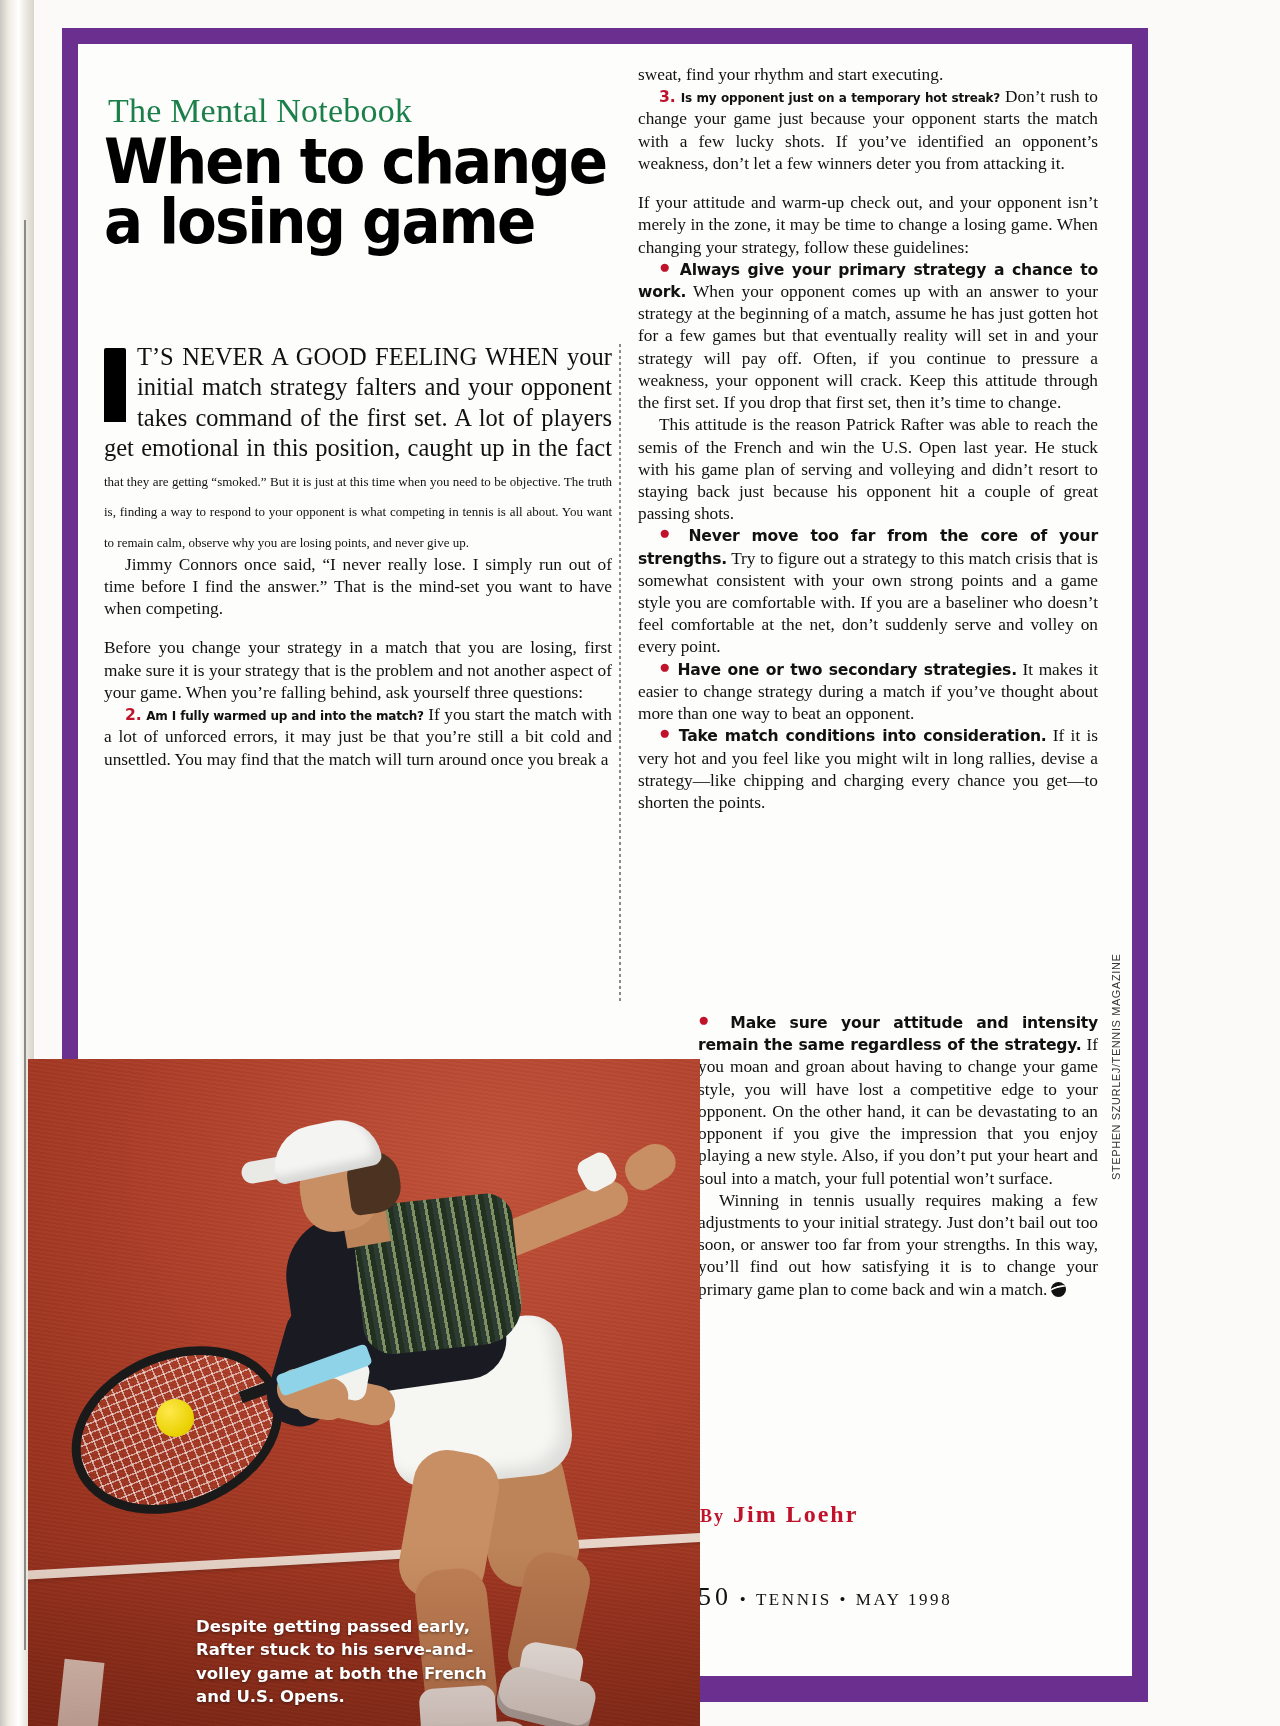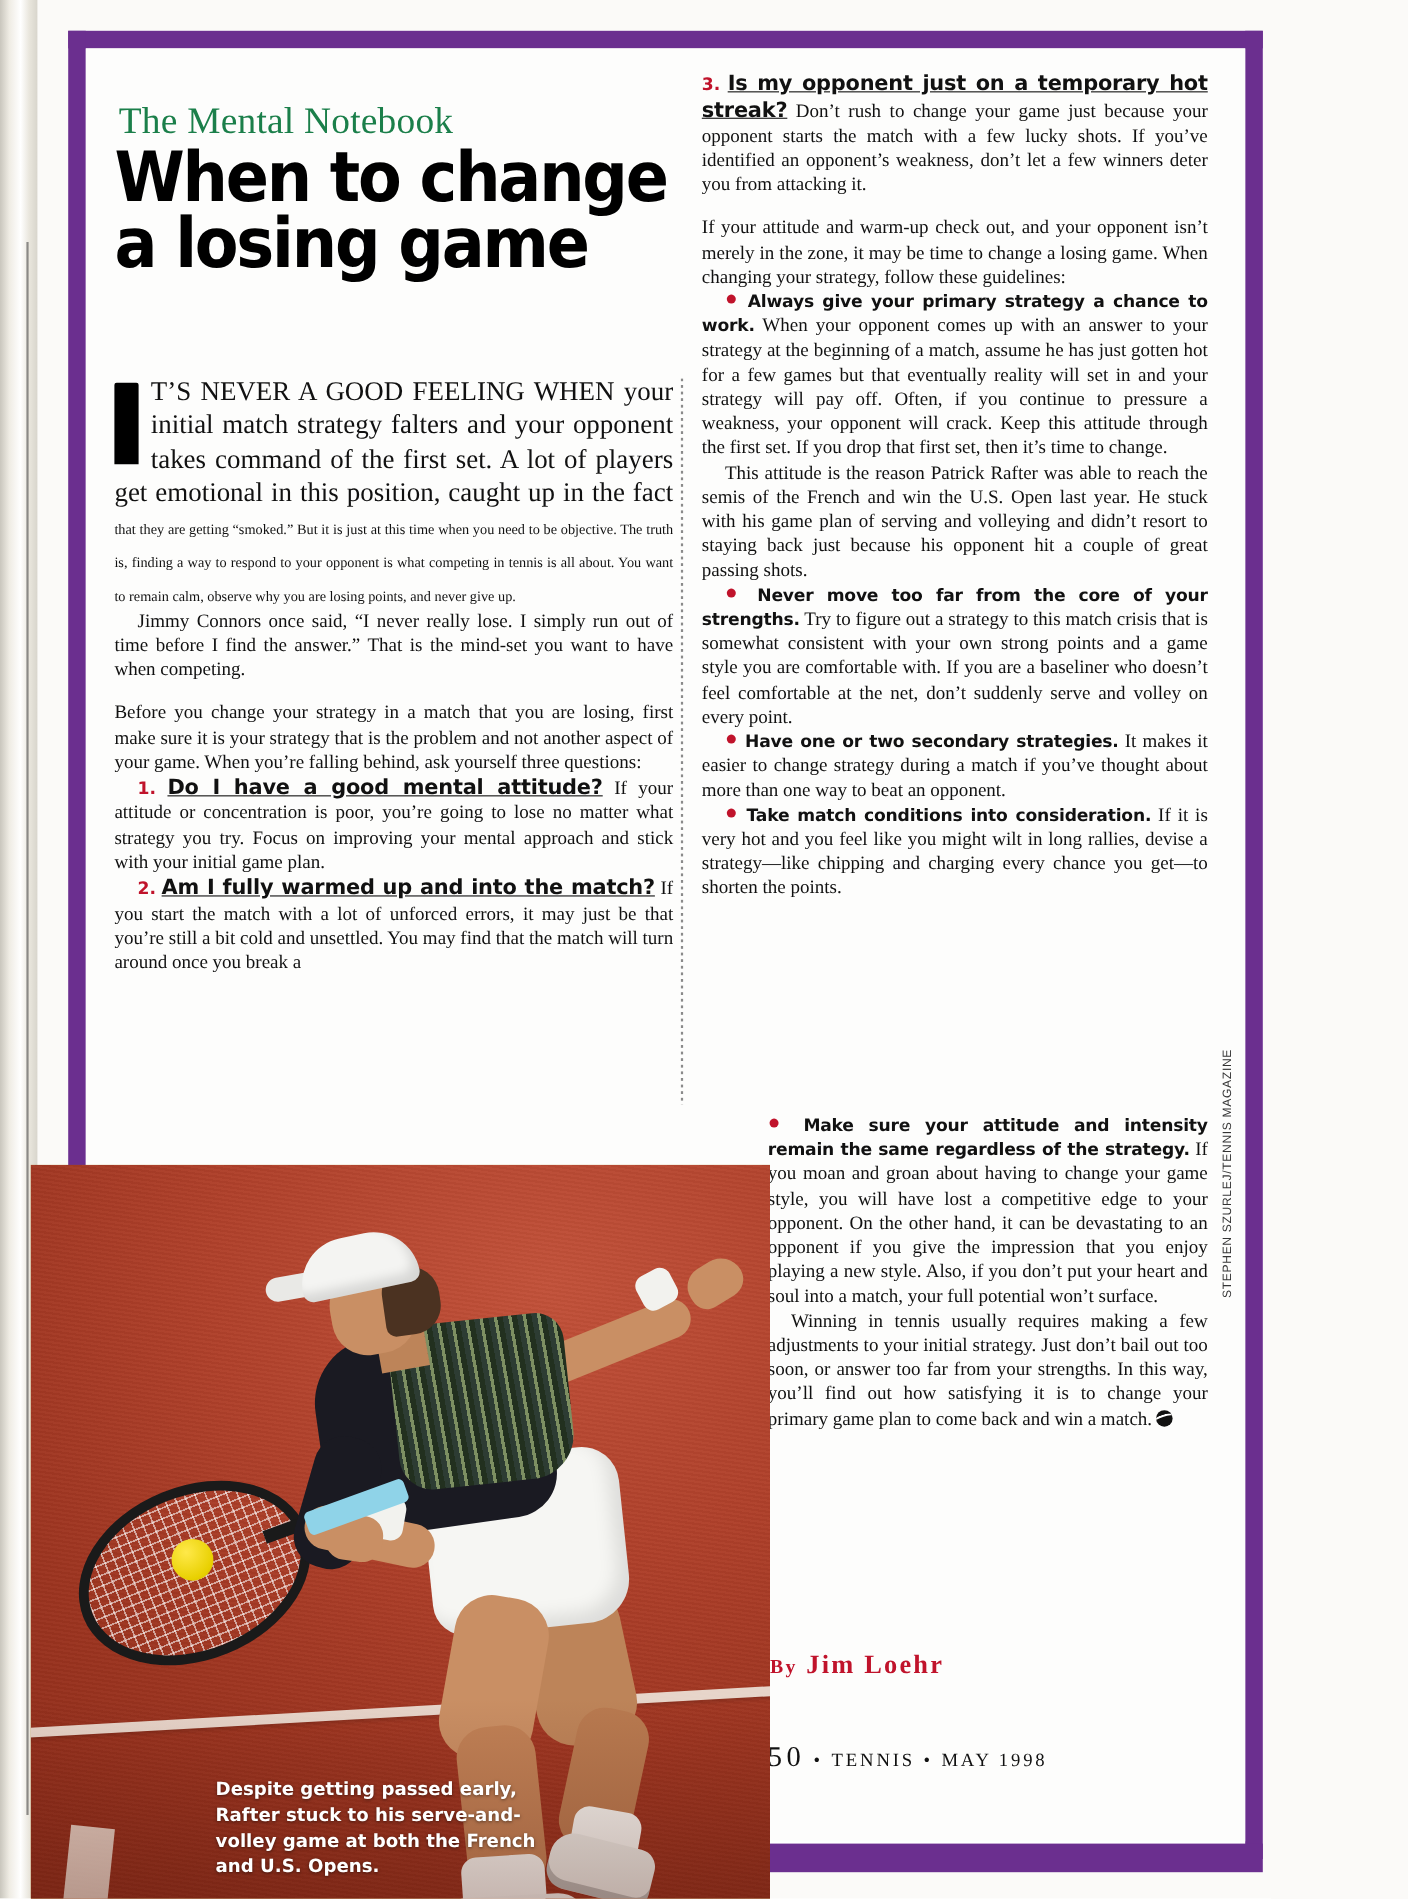--- a/index.html
+++ b/index.html
@@ -100,21 +100,21 @@
     margin:6px 11px 0 0;
     border-radius:2px 2px 0 0;
   }
   .lead{
     font-size:24.5px;line-height:1.235;
     text-align:justify;
   }
   .lead .smaller{font-size:13px;line-height:1.285;}
 
   .qnum{color:#c0132b;font-family:"DejaVu Sans", sans-serif;font-weight:bold;font-size:15.6px;}
-  .qtext{font-family:"DejaVu Sans", sans-serif;font-weight:bold;font-size:19px;letter-spacing:-.2px;text-decoration:underline;}
+  .qtext{font-family:"DejaVu Sans", sans-serif;font-weight:bold;font-size:12px;letter-spacing:-.2px;}
   .bullet{color:#c0132b;font-size:19px;line-height:0;vertical-align:.08em;}
   .btext{font-family:"DejaVu Sans", sans-serif;font-weight:bold;font-size:15.6px;letter-spacing:-.2px;}
   .endmark{
     display:inline-block;width:15px;height:15px;border-radius:50%;
     background:#111;vertical-align:-2px;margin-left:4px;
     position:relative;overflow:hidden;
   }
   .endmark:after{
     content:"";position:absolute;left:-3px;top:4px;width:20px;height:7px;
     border-top:2px solid #fff;border-radius:50%;
@@ -232,25 +232,25 @@
     <div id="col-rule"></div>
 
     <div class="col" id="col-left">
       <p class="lead">
         <span class="dropcap"></span><span>T’S NEVER A GOOD FEELING WHEN your initial match strategy falters and your opponent takes command of the first set. A lot of players get emotional in this position, caught up in the fact</span>
         <span class="smaller">that they are getting “smoked.” But it is just at this time when you need to be objective. The truth is, finding a way to respond to your opponent is what competing in tennis is all about. You want to remain calm, observe why you are losing points, and never give up.</span>
       </p>
       <p>Jimmy Connors once said, “I never really lose. I simply run out of time before I find the answer.” That is the mind-set you want to have when competing.</p>
       <div class="gap"></div>
       <p>Before you change your strategy in a match that you are losing, first make sure it is your strategy that is the problem and not another aspect of your game. When you’re falling behind, ask yourself three questions:</p>
-      <p class="nogap"><span class="qnum">1.</span> <span class="qtext">Do I have a good mental attitude?</span><span> If your attitude or concentration is poor, you’re going to lose no matter what strategy you try. Focus on improving your mental approach and stick with your initial game plan.</span></p>
       <p class="nogap"><span class="qnum">2.</span> <span class="qtext">Am I fully warmed up and into the match?</span><span> If you start the match with a lot of unforced errors, it may just be that you’re still a bit cold and unsettled. You may find that the match will turn around once you break a</span></p>
     </div>
 
     <div class="col" id="col-right">
+      <p>sweat, find your rhythm and start executing.</p>
       <p class="nogap"><span class="qnum">3.</span> <span class="qtext">Is my opponent just on a temporary hot streak?</span><span> Don’t rush to change your game just because your opponent starts the match with a few lucky shots. If you’ve identified an opponent’s weakness, don’t let a few winners deter you from attacking it.</span></p>
       <div class="gap"></div>
       <p>If your attitude and warm-up check out, and your opponent isn’t merely in the zone, it may be time to change a losing game. When changing your strategy, follow these guidelines:</p>
       <p class="nogap"><span class="bullet">●</span> <span class="btext">Always give your primary strategy a chance to work.</span><span> When your opponent comes up with an answer to your strategy at the beginning of a match, assume he has just gotten hot for a few games but that eventually reality will set in and your strategy will pay off. Often, if you continue to pressure a weakness, your opponent will crack. Keep this attitude through the first set. If you drop that first set, then it’s time to change.</span></p>
       <p>This attitude is the reason Patrick Rafter was able to reach the semis of the French and win the U.S. Open last year. He stuck with his game plan of serving and volleying and didn’t resort to staying back just because his opponent hit a couple of great passing shots.</p>
       <p class="nogap"><span class="bullet">●</span> <span class="btext">Never move too far from the core of your strengths.</span><span> Try to figure out a strategy to this match crisis that is somewhat consistent with your own strong points and a game style you are comfortable with. If you are a baseliner who doesn’t feel comfortable at the net, don’t suddenly serve and volley on every point.</span></p>
       <p class="nogap"><span class="bullet">●</span> <span class="btext">Have one or two secondary strategies.</span><span> It makes it easier to change strategy during a match if you’ve thought about more than one way to beat an opponent.</span></p>
       <p class="nogap"><span class="bullet">●</span> <span class="btext">Take match conditions into consideration.</span><span> If it is very hot and you feel like you might wilt in long rallies, devise a strategy—like chipping and charging every chance you get—to shorten the points.</span></p>
     </div>
 

